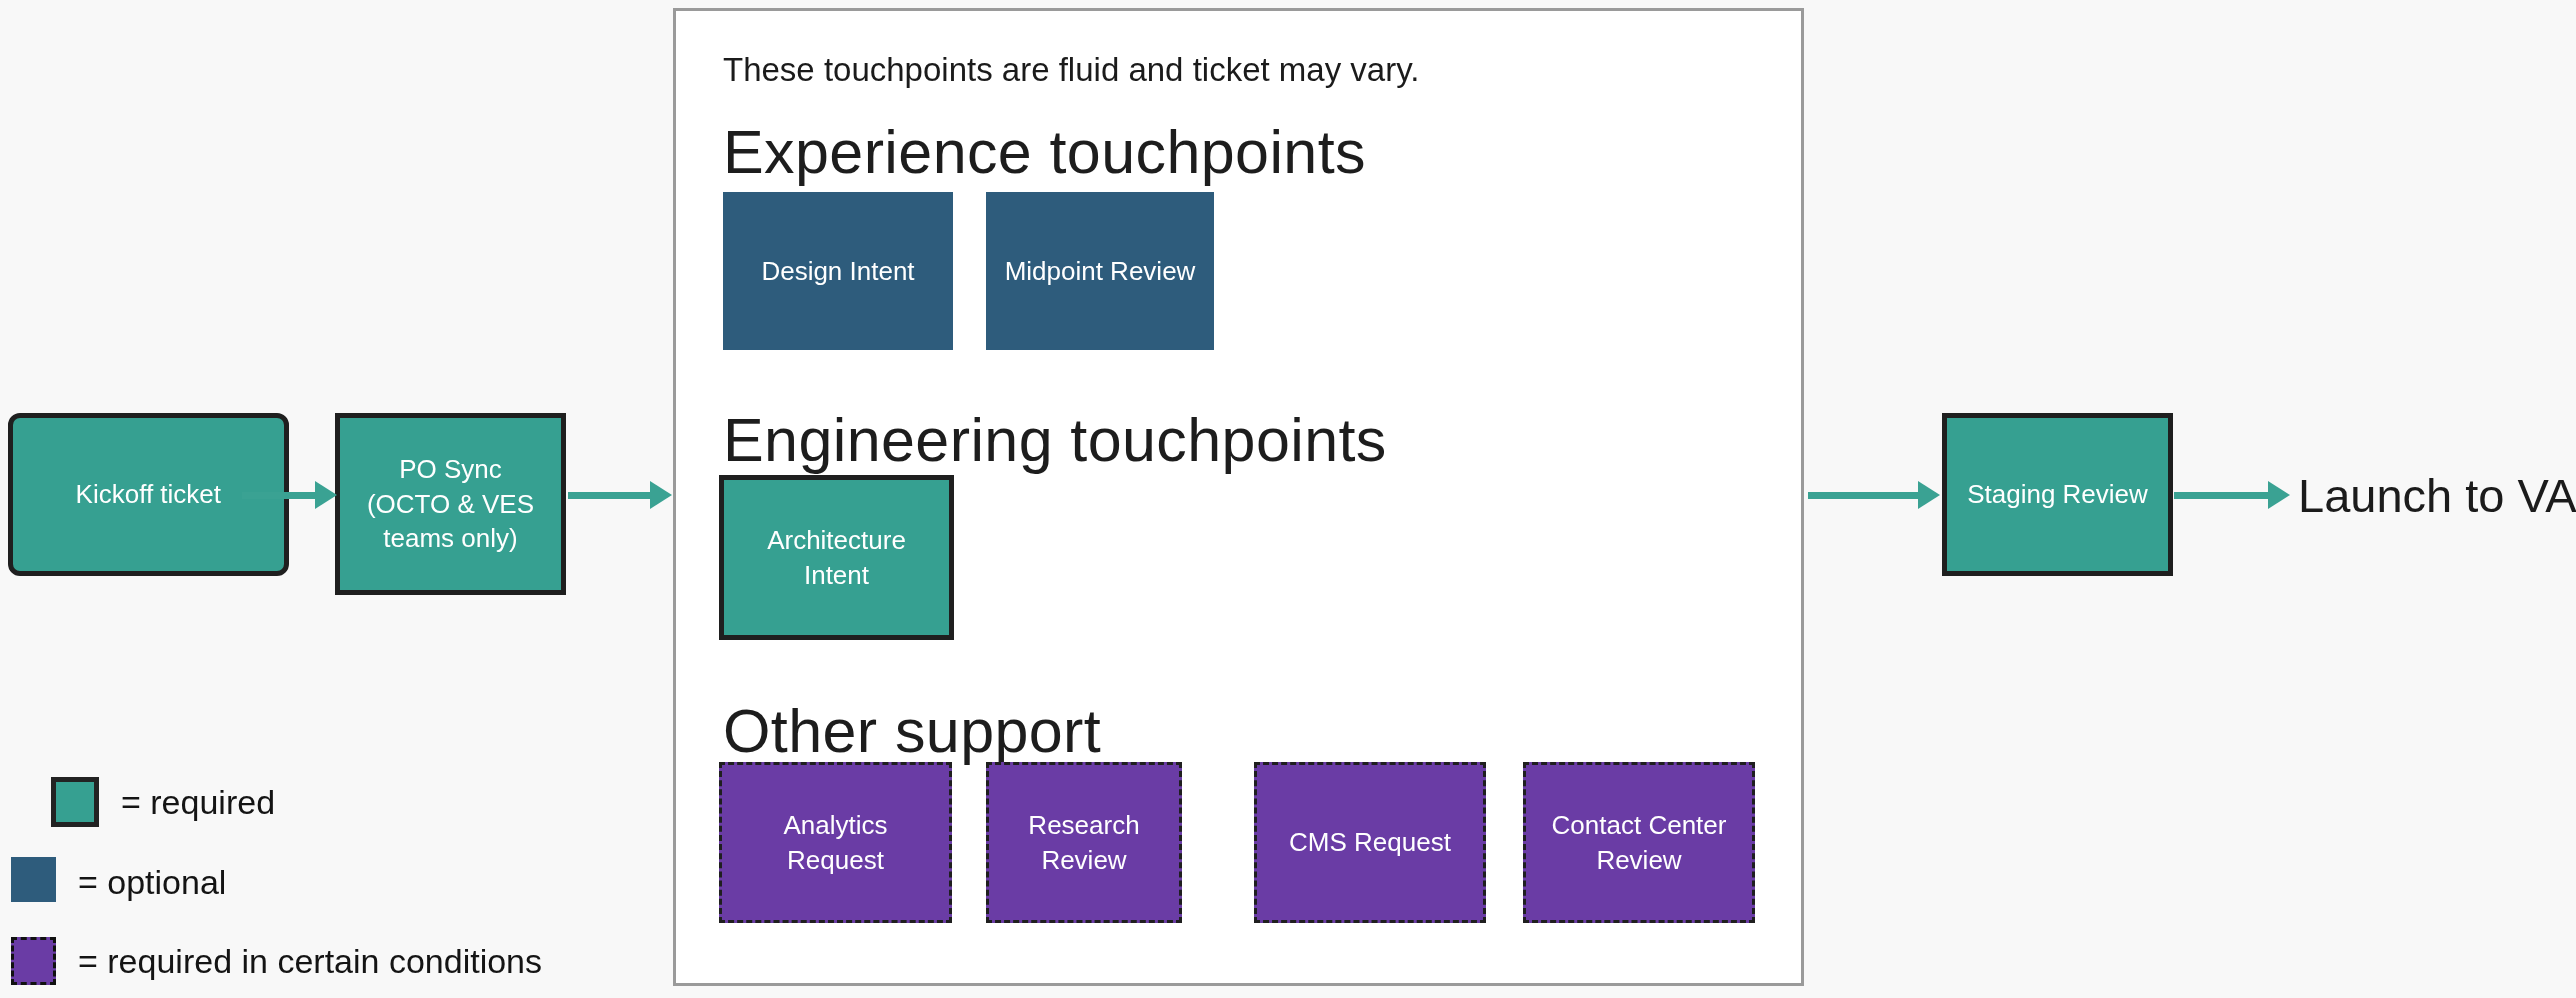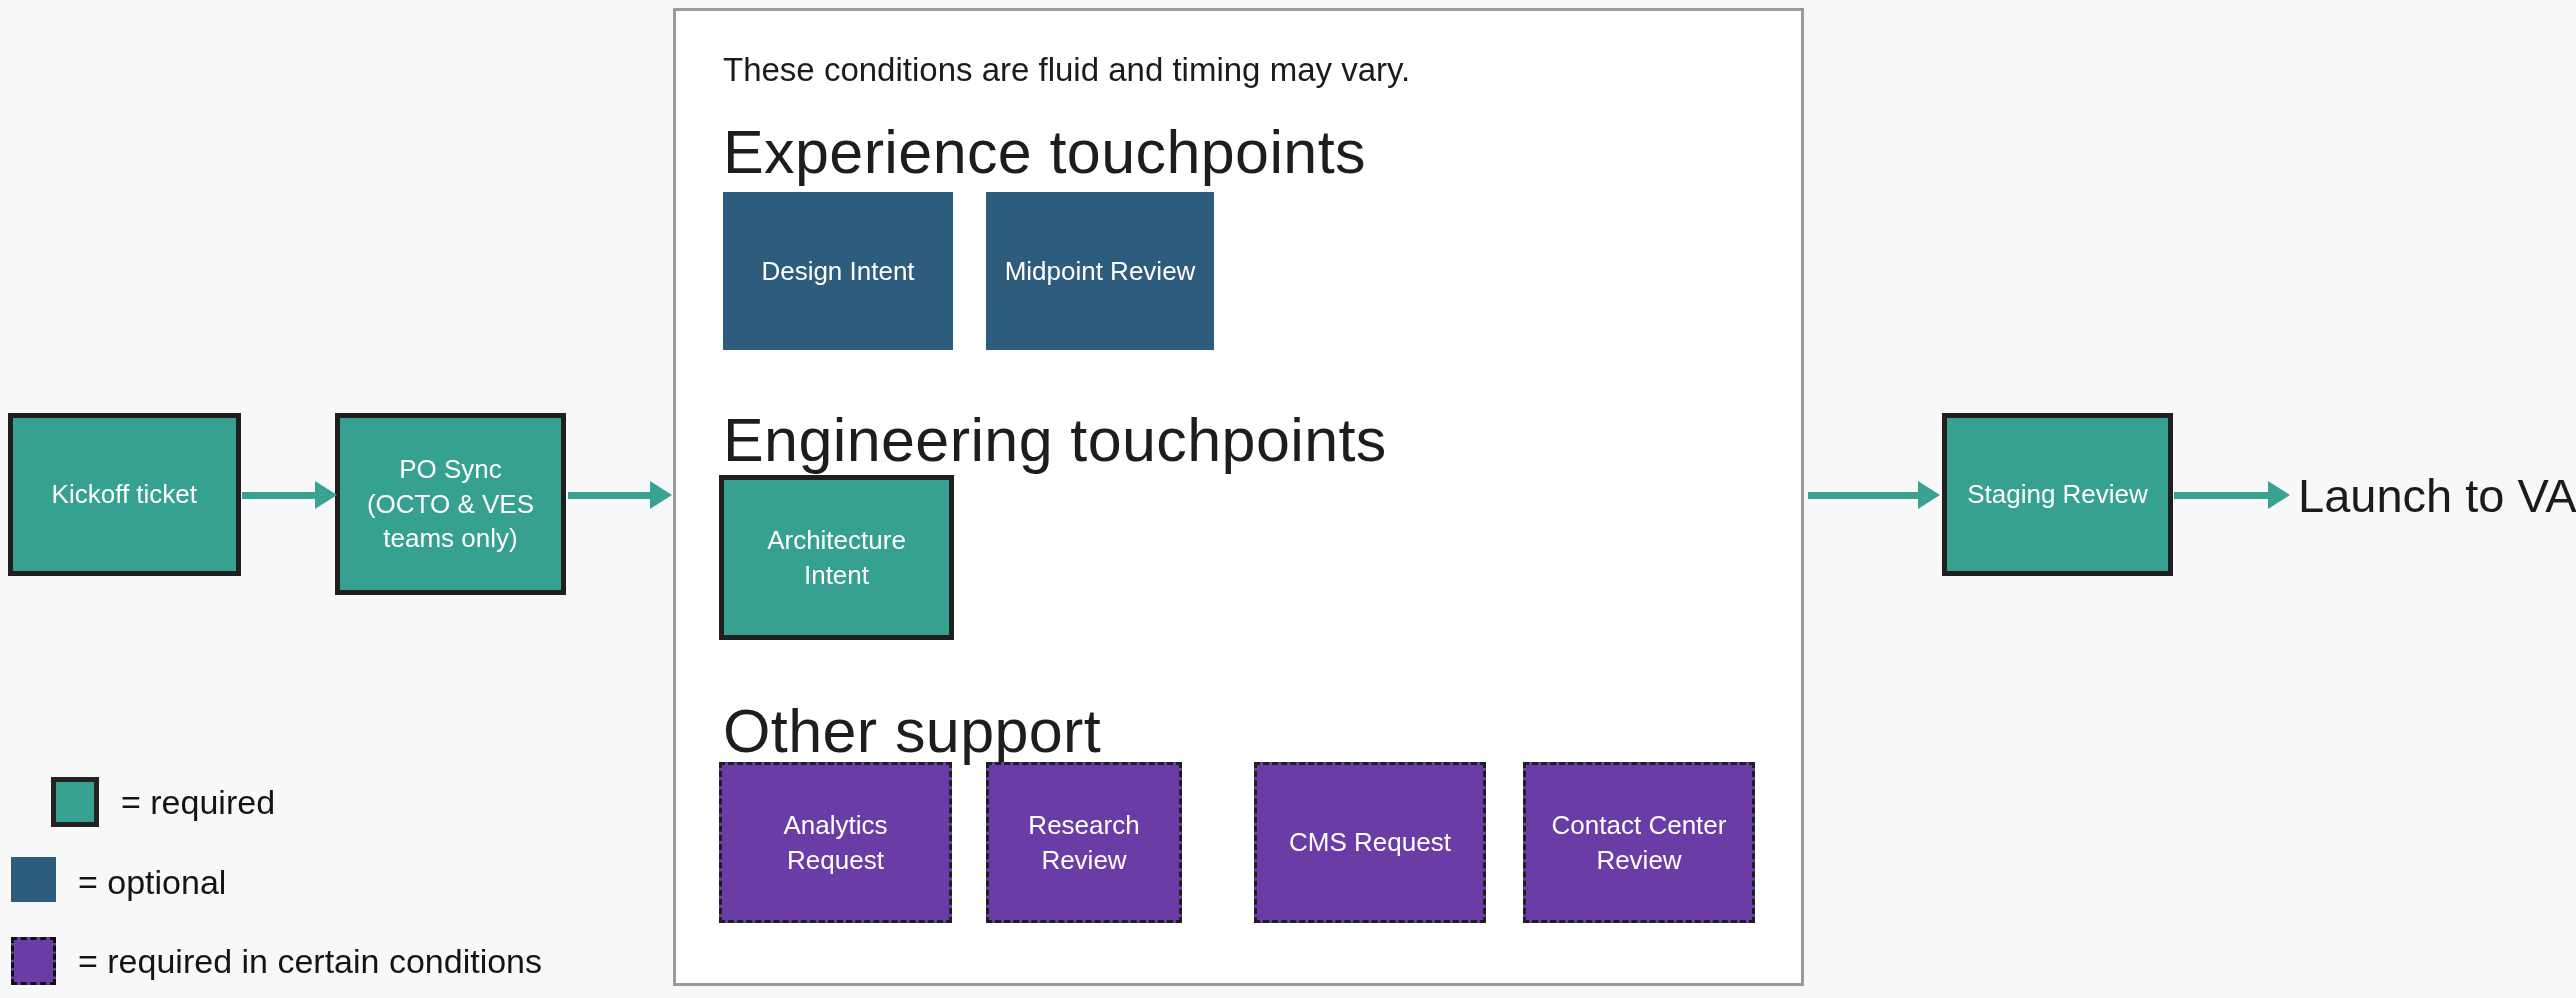--- a/index.html
+++ b/index.html
@@ -53,21 +53,21 @@
   .swatch.required{width:48px;height:50px;background:var(--required,#36a091);border:5.5px solid #222222;}
   .swatch.optional{width:45px;height:45px;background:var(--optional,#2e5c7c);}
   .swatch.conditional{width:45px;height:48px;background:var(--conditional,#6a3ca5);border:3.9px dashed #111111;}
   .legend-label{font-size:34px;color:#141414;white-space:nowrap;}
 </style>
 </head>
 <body>
 
 <div class="panel"></div>
 
-<div class="note">These conditions are fluid and timing may vary.</div>
+<div class="note">These touchpoints are fluid and ticket may vary.</div>
 
 <div class="heading" style="left:723px;top:117px;">Experience touchpoints</div>
 
 <div class="node optional" style="left:723px;top:192px;width:230px;height:158px;">
   <span>Design Intent</span>
 </div>
 <div class="node optional" style="left:986px;top:192px;width:228px;height:158px;">
   <span>Midpoint Review</span>
 </div>
 
@@ -88,21 +88,21 @@
   <span>Research Review</span>
 </div>
 <div class="node conditional" style="left:1254px;top:762px;width:232px;height:161px;">
   <span>CMS Request</span>
 </div>
 <div class="node conditional" style="left:1523px;top:762px;width:232px;height:161px;">
   <span>Contact Center
 Review</span>
 </div>
 
-<div class="node required" style="left:7.8px;top:413px;width:233px;height:163px;">
+<div class="node required" style="left:7.8px;top:413px;width:281px;height:163px;border-radius:12px;">
   <span>Kickoff ticket</span>
 </div>
 <div class="node required" style="left:335px;top:413px;width:231px;height:182px;">
   <span>PO Sync
 (OCTO &amp; VES
 teams only)</span>
 </div>
 
 <div class="node required" style="left:1942px;top:413px;width:231px;height:163px;">
   <span>Staging Review</span>

